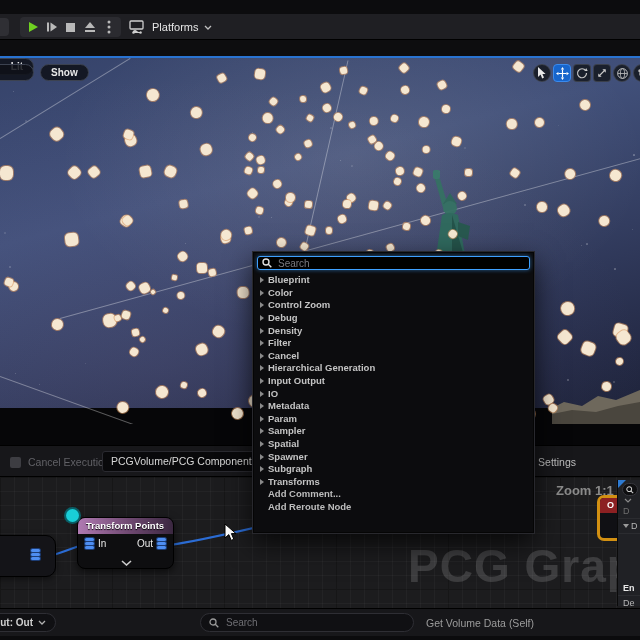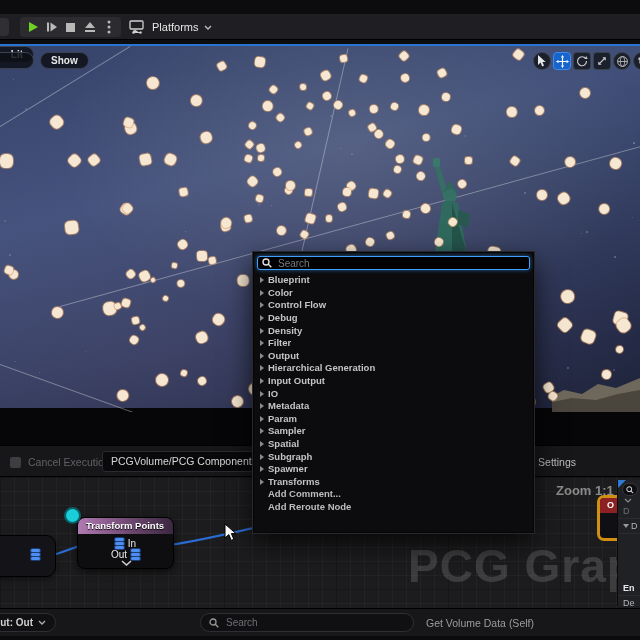--- a/index.html
+++ b/index.html
@@ -8,21 +8,21 @@
 
   
   .top-strip{position:absolute;left:0;top:0;width:640px;height:14px;background:#0c0c0e;}
   .main-toolbar{position:absolute;left:0;top:14px;width:640px;height:26px;background:#1f1f23;border-bottom:1px solid #000;}
   .tb-stub{position:absolute;left:0;top:4px;width:9px;height:18px;background:#2f2f34;border-radius:0 4px 4px 0;}
   .tb-group{position:absolute;left:20px;top:3px;height:20px;background:#2b2b30;border-radius:4px;display:flex;align-items:center;padding:0 4px;gap:2px;}
   .tb-btn{width:17px;height:16px;display:flex;align-items:center;justify-content:center;background:none;border:none;padding:0;cursor:pointer;}
   .platforms{position:absolute;left:128px;top:3px;height:20px;display:flex;align-items:center;gap:6px;color:#e6e6e6;font-size:11px;cursor:pointer;}
 
   
-  .viewport{position:absolute;left:0;top:44px;width:640px;height:368px;overflow:hidden;
+  .viewport{position:absolute;left:0;top:56px;width:640px;height:368px;overflow:hidden;
     background:
       radial-gradient(ellipse 420px 260px at 55% 28%, rgba(255,240,215,0.10), transparent 70%),
       radial-gradient(ellipse 700px 420px at 25% 85%, rgba(170,140,190,0.10), transparent 70%),
       linear-gradient(165deg,#36436a 0%,#41507a 35%,#333d60 62%,#252b47 85%,#1d2238 100%);
     border-top:2px solid #2973d1;}
   .wline{position:absolute;height:1px;background:rgba(255,255,255,0.34);transform-origin:0 50%;z-index:1;}
   .statue{position:absolute;left:422px;top:110px;z-index:1;opacity:.95;}
   .terrain{position:absolute;left:552px;top:318px;z-index:1;}
   .pt{position:absolute;z-index:2;}
   .star{position:absolute;background:rgba(255,255,255,0.45);border-radius:50%;z-index:0;}
@@ -54,21 +54,21 @@
   .zoom-label{position:absolute;left:556px;top:6px;font-size:13px;font-weight:bold;color:#8a8a8a;}
   .watermark{position:absolute;left:408px;top:62px;font-size:46px;font-weight:bold;color:rgba(255,255,255,0.15);letter-spacing:1px;white-space:nowrap;}
   .left-node{position:absolute;left:-48px;top:58px;width:104px;height:42px;background:#141418;border:1px solid #000;border-radius:10px;box-shadow:0 2px 6px rgba(0,0,0,.5);}
   .pin-icon{display:inline-flex;flex-direction:column;gap:1px;}
   .pin-icon i{display:block;width:9px;height:3px;background:#4e8ef2;border-radius:1.5px;box-shadow:0 0 0 1px #1c3c74;}
   .wires{position:absolute;left:0;top:0;width:640px;height:131px;pointer-events:none;}
   .pcg-node{position:absolute;left:77px;top:40px;width:97px;height:52px;background:#0e0e10;border:1px solid #000;border-radius:8px;
     box-shadow:0 3px 8px rgba(0,0,0,.6);cursor:pointer;}
   .pcg-node .hdr{height:16px;border-radius:7px 7px 0 0;background:linear-gradient(90deg,#b07ab2,#6e4870 55%,#3a2740);
     color:#fff;font-size:9.5px;font-weight:bold;line-height:16px;padding-left:8px;text-shadow:0 1px 1px #000;}
-  .pcg-node .pins{display:flex;justify-content:space-between;align-items:center;padding:4px 7px 0 7px;color:#e8e8e8;font-size:10px;flex-direction:column;}
+  .pcg-node .pins{display:flex;justify-content:space-between;align-items:center;padding:4px 7px 0 7px;color:#e8e8e8;font-size:10px;}
   .pcg-node .pside{display:flex;align-items:center;gap:4px;}
   .node-chev{position:absolute;left:43px;bottom:2px;}
   .cyan-dot{position:absolute;left:66px;top:32px;width:13px;height:13px;border-radius:50%;background:#19ced8;box-shadow:0 0 0 2px #0a5e66;}
   .cursor{position:absolute;left:224px;top:46px;z-index:6;}
   .error-node{position:absolute;left:597px;top:18px;width:36px;height:46px;border:3px solid #d29012;border-radius:7px;background:#101014;overflow:hidden;cursor:pointer;}
   .error-node .ehdr{height:15px;background:#8c2022;color:#fff;font-size:9px;font-weight:bold;line-height:15px;padding-left:7px;}
 
   
   .details-panel{position:absolute;left:617px;top:3px;width:23px;height:126px;background:#202125;border-left:1px solid #0a0a0a;z-index:5;overflow:hidden;}
   .dp-corner{position:absolute;left:0;top:0;width:0;height:0;border-top:8px solid #2d7ad2;border-right:8px solid transparent;}
@@ -537,37 +537,37 @@
         <div class="menu-item">
           <span class="tri"></span>
           <span class="mi-label">Blueprint</span>
         </div>
         <div class="menu-item">
           <span class="tri"></span>
           <span class="mi-label">Color</span>
         </div>
         <div class="menu-item">
           <span class="tri"></span>
-          <span class="mi-label">Control Flow</span>
+          <span class="mi-label">Control Zoom</span>
         </div>
         <div class="menu-item">
           <span class="tri"></span>
           <span class="mi-label">Debug</span>
         </div>
         <div class="menu-item">
           <span class="tri"></span>
           <span class="mi-label">Density</span>
         </div>
         <div class="menu-item">
           <span class="tri"></span>
           <span class="mi-label">Filter</span>
         </div>
         <div class="menu-item">
           <span class="tri"></span>
-          <span class="mi-label">Output</span>
+          <span class="mi-label">Cancel</span>
         </div>
         <div class="menu-item">
           <span class="tri"></span>
           <span class="mi-label">Hierarchical Generation</span>
         </div>
         <div class="menu-item">
           <span class="tri"></span>
           <span class="mi-label">Input Output</span>
         </div>
         <div class="menu-item">
@@ -585,25 +585,25 @@
         <div class="menu-item">
           <span class="tri"></span>
           <span class="mi-label">Sampler</span>
         </div>
         <div class="menu-item">
           <span class="tri"></span>
           <span class="mi-label">Spatial</span>
         </div>
         <div class="menu-item">
           <span class="tri"></span>
+          <span class="mi-label">Spawner</span>
+        </div>
+        <div class="menu-item">
+          <span class="tri"></span>
           <span class="mi-label">Subgraph</span>
-        </div>
-        <div class="menu-item">
-          <span class="tri"></span>
-          <span class="mi-label">Spawner</span>
         </div>
         <div class="menu-item">
           <span class="tri"></span>
           <span class="mi-label">Transforms</span>
         </div>
         <div class="menu-item action">
           <span class="mi-label">Add Comment...</span>
         </div>
         <div class="menu-item action">
           <span class="mi-label">Add Reroute Node</span>

